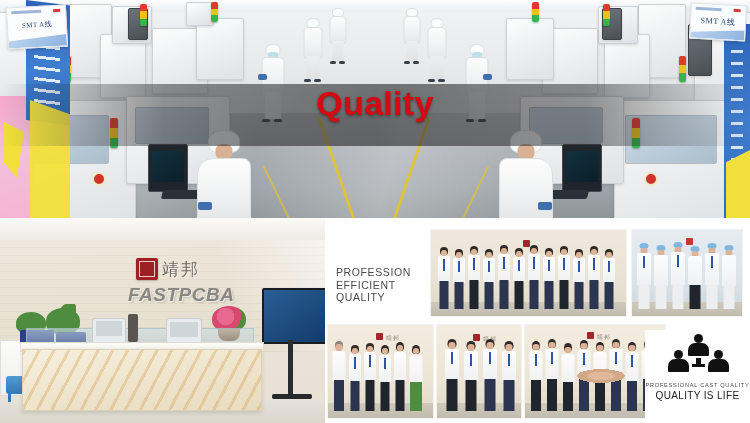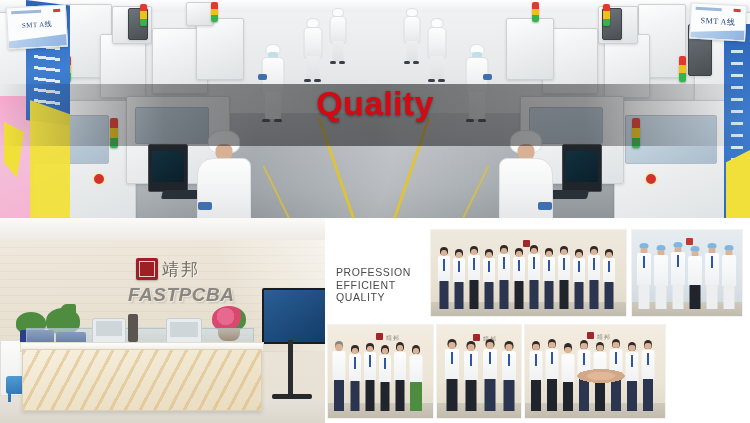--- a/index.html
+++ b/index.html
@@ -739,14 +739,28 @@
           <div class="lan" style="top:13px;height:12px;"></div>
           <div class="l" style="top:39px;width:10px;height:32px;"></div>
         </div>
 
       <div style="position:absolute;left:52px;top:44px;width:48px;height:14px;
         background:radial-gradient(ellipse at 50% 50%,#e0b799 0 42%,#d2a988 42% 70%,rgba(0,0,0,0) 70%);
         border-radius:8px;"></div>
     </div>
   </div>
 
+  <div class="badge">
+    <div class="badge-icon">
+      <span class="bi head" style="left:27px;top:0;width:9px;height:9px;"></span>
+      <span class="bi torso" style="left:21px;top:9px;width:21px;height:13px;"></span>
+      <span class="bi head" style="left:7px;top:16px;width:9px;height:9px;"></span>
+      <span class="bi torso" style="left:1px;top:25px;width:21px;height:13px;"></span>
+      <span class="bi head" style="left:47px;top:16px;width:9px;height:9px;"></span>
+      <span class="bi torso" style="left:41px;top:25px;width:21px;height:13px;"></span>
+      <span class="bi" style="left:29px;top:24px;width:5px;height:6px;"></span>
+      <span class="bi" style="left:25px;top:30px;width:13px;height:3px;"></span>
+    </div>
+    <div class="badge-l1">PROFESSIONAL CAST QUALITY</div>
+    <div class="badge-l2">QUALITY IS LIFE</div>
+  </div>
 
 </div>
 
 </body></html>

